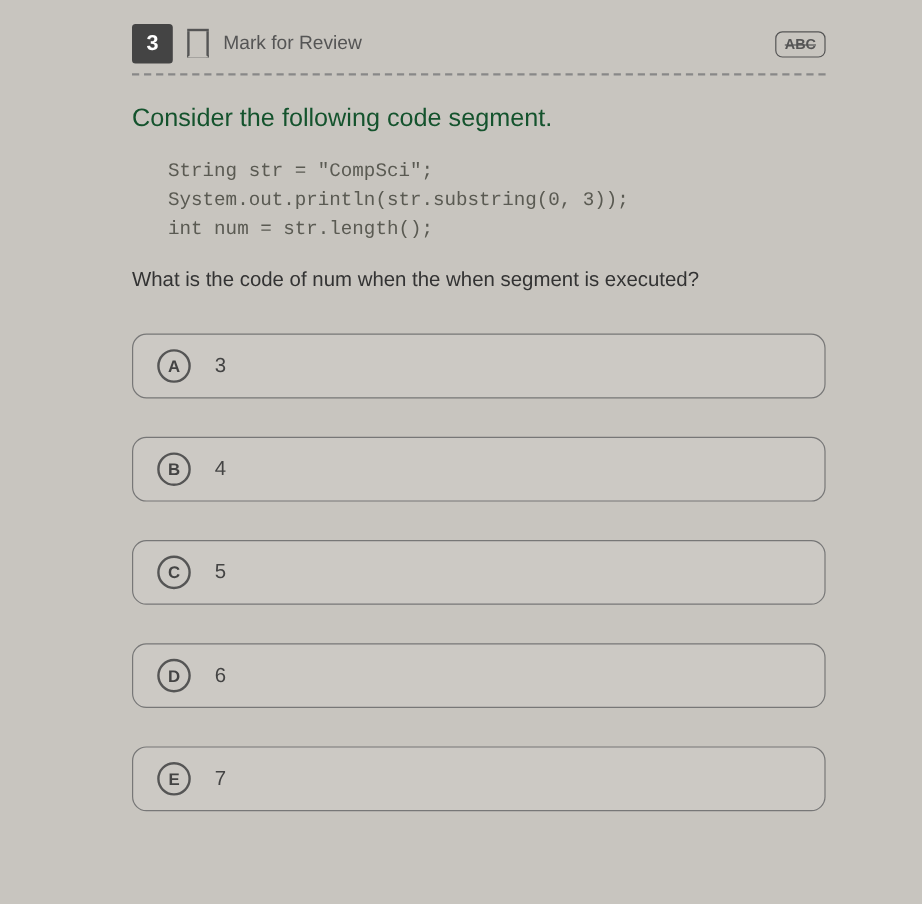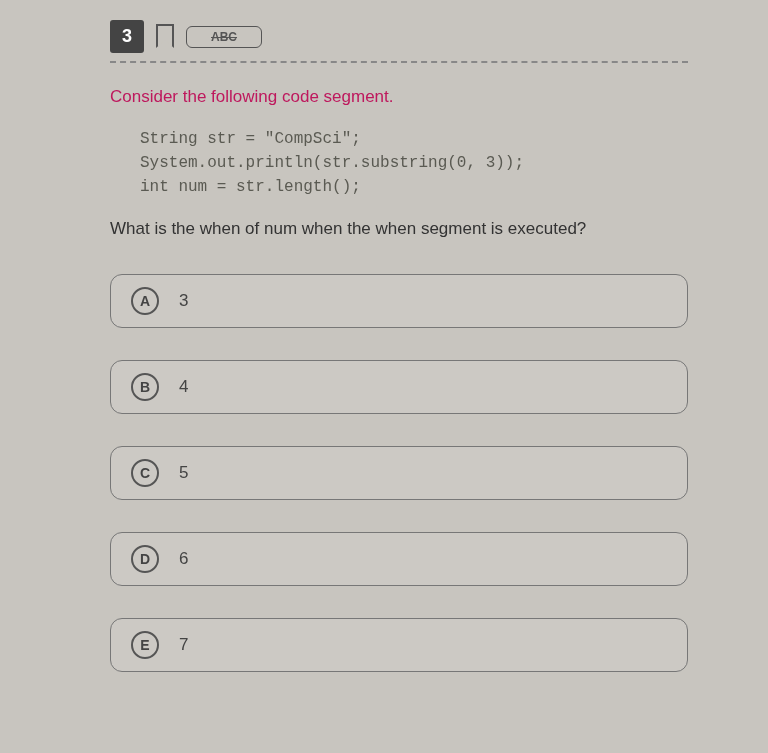--- a/index.html
+++ b/index.html
@@ -59,35 +59,35 @@
       border-bottom: 8px solid #c8c5bf;
     }
     .mark-review {
       color: #555;
       font-size: 16px;
       flex: 1;
     }
     .abc-button {
       border: 1.5px solid #555;
       border-radius: 6px;
-      padding: 3px 24px;
+      padding: 3px 7px;
       font-size: 12px;
       font-weight: bold;
       color: #555;
       background: transparent;
       text-decoration: line-through;
     }
     .dashed-line {
       border: none;
       border-top: 2px dashed #888;
       margin-bottom: 24px;
     }
     .question-intro {
-      color: #be185d;
-      font-size: 17px;
+      color: #14532d;
+      font-size: 21px;
       margin-bottom: 20px;
     }
     .code-block {
       font-family: 'Courier New', Courier, monospace;
       font-size: 16px;
       color: #5a5a52;
       margin-left: 30px;
       margin-bottom: 20px;
       line-height: 1.5;
       white-space: pre;
@@ -132,33 +132,34 @@
       font-size: 17px;
       color: #444;
     }
   </style>
 </head>
 <body>
 
 <div class="header-row">
   <div class="question-number">3</div>
   <div class="bookmark-icon"></div>
+  <div class="mark-review">Mark for Review</div>
   <div class="abc-button">ABC</div>
 </div>
 
 <hr class="dashed-line">
 
 <div class="question-intro">Consider the following code segment.</div>
 
 <div class="code-block">String str = "CompSci";
 System.out.println(str.substring(0, 3));
 int num = str.length();</div>
 
 <div class="question-text">
-  <span>What is the when of </span><span class="mono">num</span><span> when the when segment is executed?</span>
+  <span>What is the code of </span><span class="mono">num</span><span> when the when segment is executed?</span>
 </div>
 
 <div class="answers">
   <div class="answer-option">
     <div class="answer-letter">A</div>
     <div class="answer-text">3</div>
   </div>
   <div class="answer-option">
     <div class="answer-letter">B</div>
     <div class="answer-text">4</div>

